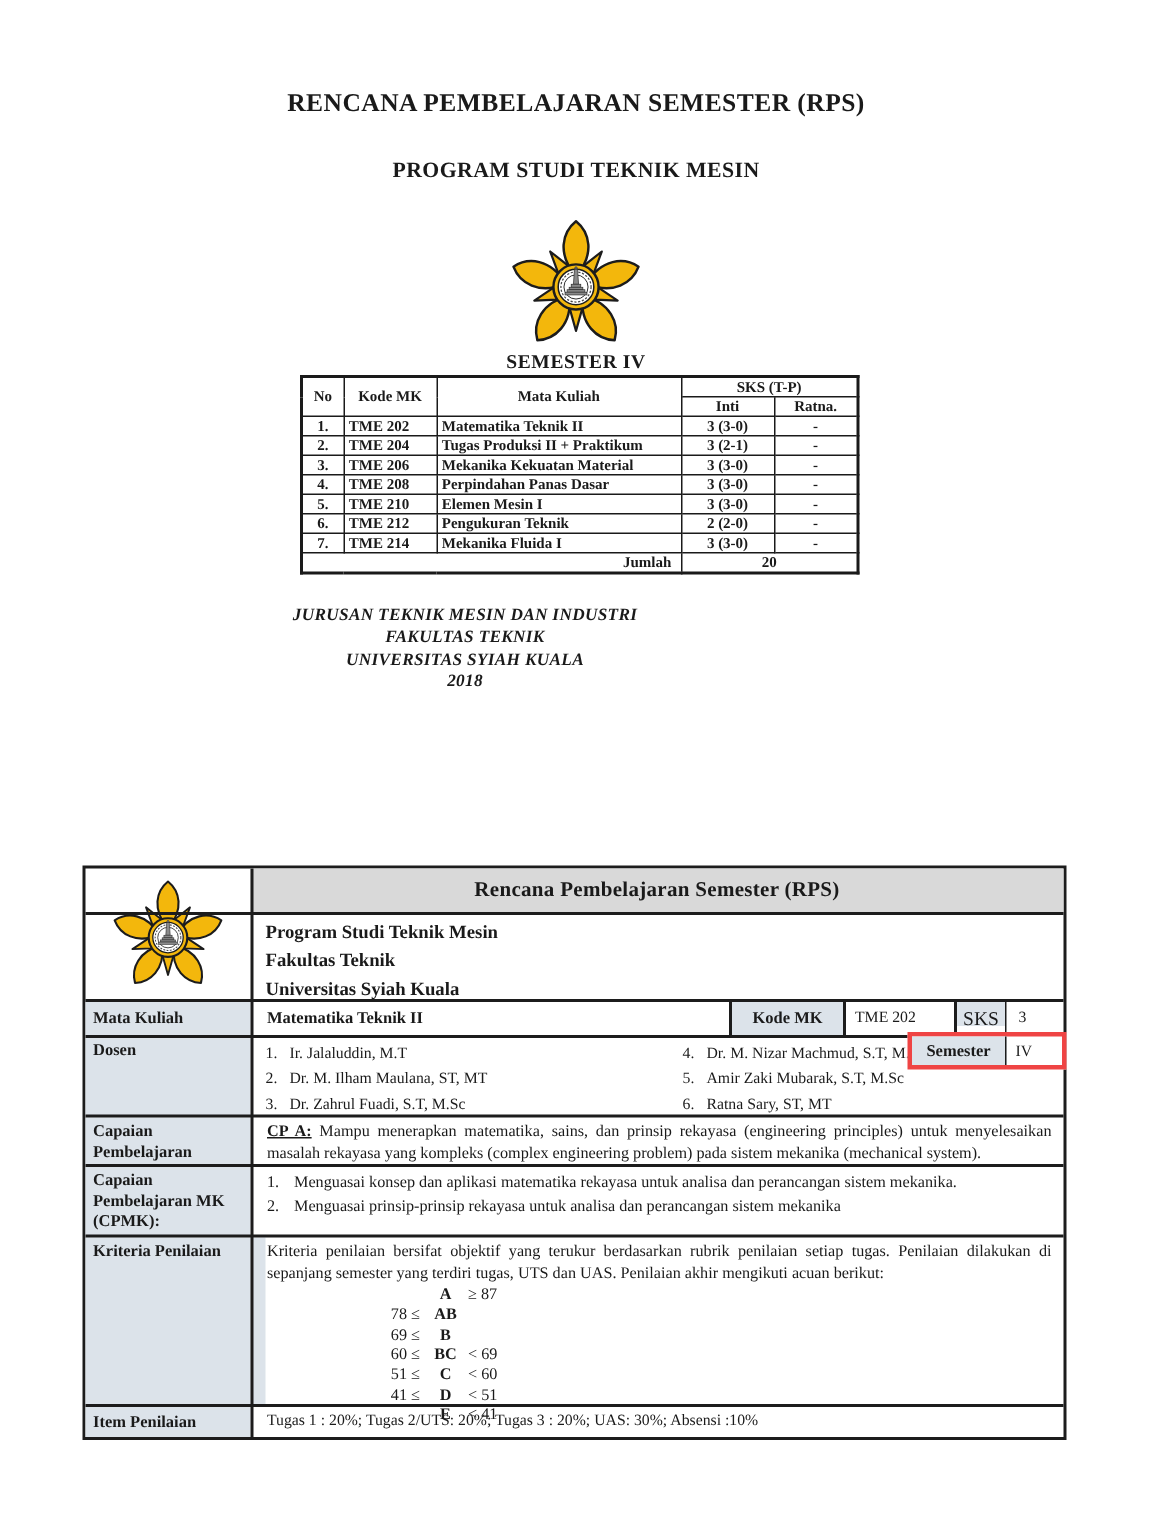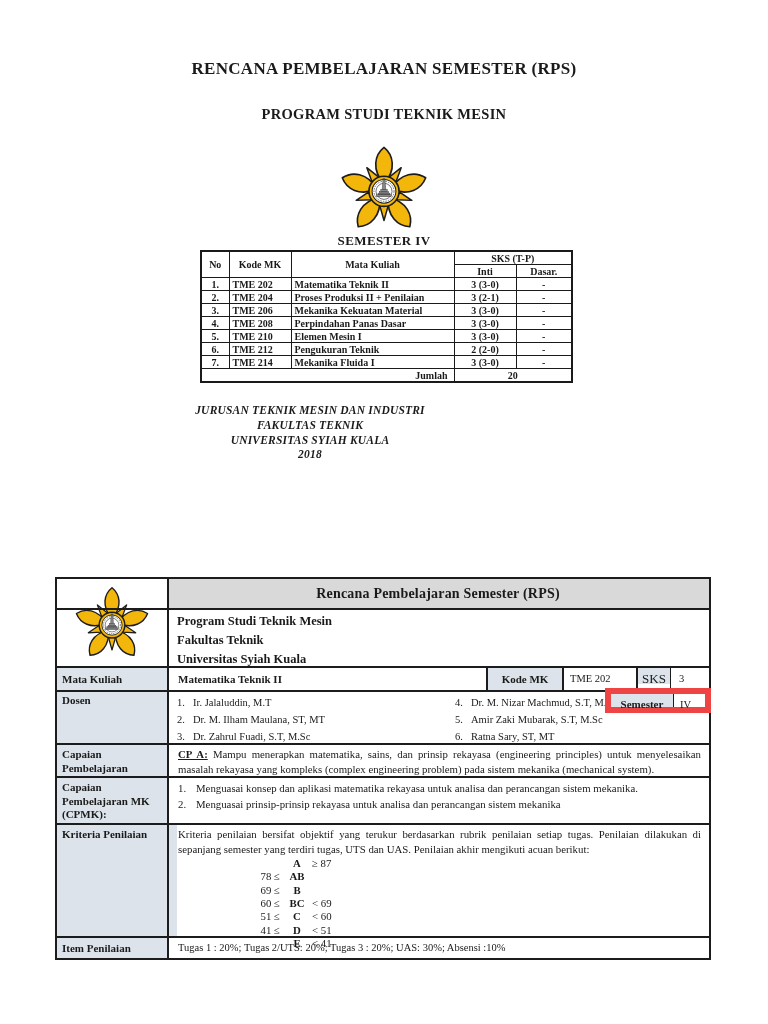--- a/index.html
+++ b/index.html
@@ -48,21 +48,21 @@
   .tme-box{left:505px;top:87px;width:76px;height:26px;border:2px solid #1c1c1c;background:#fff;font-size:10.5px;line-height:22px;padding-left:6px;}
   .sks-label{left:581px;top:89px;width:32px;height:16px;text-align:center;font-size:13px;font-weight:normal;line-height:22px;}
   .sks-value{left:613px;top:89px;width:39px;height:22px;font-size:10.5px;line-height:22px;padding-left:8px;border-left:1px solid #1c1c1c;}
   .dosen-label{left:0;top:111px;width:110px;height:55px;line-height:15px;}
   .dosen-value{left:112px;top:111px;width:495px;height:55px;font-size:10.5px;}
   .dcol{position:absolute;top:4px;}
   .dcol1{left:8px;}
   .dcol2{left:286px;}
   .dentry{line-height:17px;white-space:nowrap;}
   .dnum{display:inline-block;width:16px;}
-  .sem-box{left:548px;top:109px;width:106px;height:25px;border:6px solid #ef4444;background:#fff;display:flex;}
+  .sem-box{left:548px;top:109px;width:106px;height:25px;border:3px solid #ef4444;background:#fff;display:flex;}
   .sem-label{width:62px;background:#dce3ea;text-align:center;font-size:11px;font-weight:bold;line-height:21px;border-right:1px solid #1c1c1c;}
   .sem-value{flex:1;font-size:10.5px;line-height:21px;padding-left:6px;}
   .cp-label{left:0;top:166px;width:110px;height:33px;}
   .cp-value{left:112px;top:166px;width:540px;height:33px;font-size:10.8px;line-height:14.6px;padding:2px 8px 0 9px;text-align:justify;}
   .bu{font-weight:bold;text-decoration:underline;}
   .cpmk-label{left:0;top:199px;width:110px;height:47px;}
   .cpmk-value{left:112px;top:199px;width:540px;height:47px;font-size:10.8px;line-height:15.5px;padding:3px 8px 0 9px;}
   .cpmk-item{display:flex;}
   .cpmk-num{width:18px;flex:none;}
   .krit-label{left:0;top:246px;width:120px;height:113px;}
@@ -136,33 +136,33 @@
     </colgroup>
   <tbody>
       <tr>
     <th rowspan="2">No</th>
     <th rowspan="2">Kode MK</th>
     <th rowspan="2">Mata Kuliah</th>
     <th colspan="2">SKS (T-P)</th>
   </tr>
   <tr>
     <th>Inti</th>
-    <th>Dasar.</th>
+    <th>Ratna.</th>
   </tr>
   <tr>
     <td class="c">1.</td>
     <td class="l">TME 202</td>
     <td class="l">Matematika Teknik II</td>
     <td class="c">3 (3-0)</td>
     <td class="c">-</td>
   </tr>
   <tr>
     <td class="c">2.</td>
     <td class="l">TME 204</td>
-    <td class="l">Proses Produksi II + Penilaian</td>
+    <td class="l">Tugas Produksi II + Praktikum</td>
     <td class="c">3 (2-1)</td>
     <td class="c">-</td>
   </tr>
   <tr>
     <td class="c">3.</td>
     <td class="l">TME 206</td>
     <td class="l">Mekanika Kekuatan Material</td>
     <td class="c">3 (3-0)</td>
     <td class="c">-</td>
   </tr>

